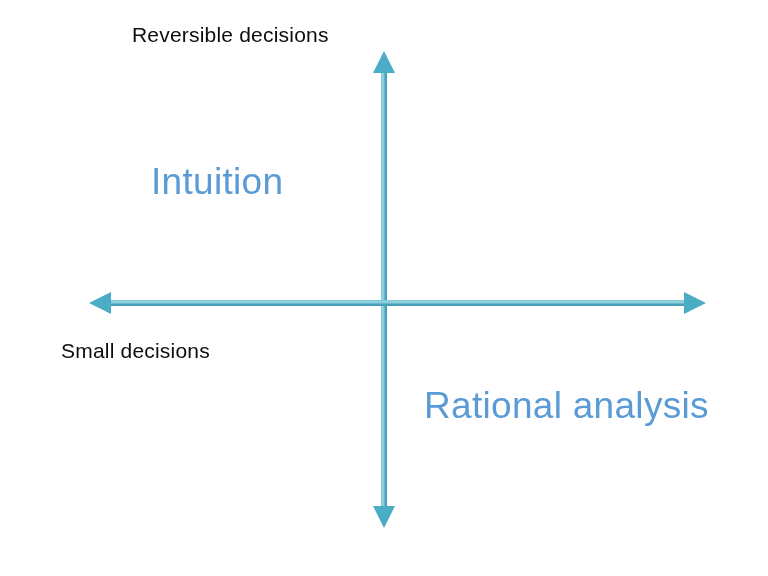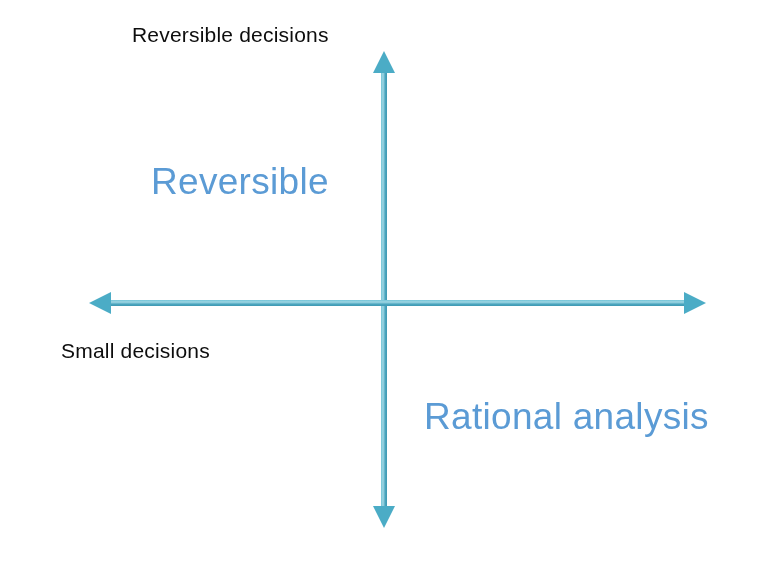--- a/index.html
+++ b/index.html
@@ -43,21 +43,21 @@
     letter-spacing: 0.3px;
     white-space: nowrap;
     line-height: 1;
   }
   
   #label-top    { left: 132px; top: 24px; }
   #label-right  { left: 576px; top: 257px; }
   #label-left   { left: 61px;  top: 340px; }
   #label-bottom { left: 392px; top: 532px; }
   #label-intuition { left: 151px; top: 163px; }
-  #label-rational  { left: 424px; top: 387px; margin-top: 11px; }
+  #label-rational  { left: 424px; top: 387px; }
 </style>
 </head>
 <body>
 
 <div id="canvas">
 
   <svg id="axes-svg" viewBox="0 0 768 576">
     <defs>
       <linearGradient id="vgrad" x1="0" y1="0" x2="1" y2="0">
         <stop offset="0%" stop-color="#74c4d8"></stop>
@@ -85,17 +85,17 @@
       <polygon points="706,303 684,292 684,314" fill="#4bacc6"></polygon>
     </g>
   </svg>
 
   <div class="axis-label" id="label-top">Reversible decisions</div>
 
 
   <div class="axis-label" id="label-left">Small decisions</div>
 
 
-  <div class="quadrant-label" id="label-intuition">Reversible</div>
+  <div class="quadrant-label" id="label-intuition">Intuition</div>
 
   <div class="quadrant-label" id="label-rational">Rational analysis</div>
 
 </div>
 
 </body></html>

